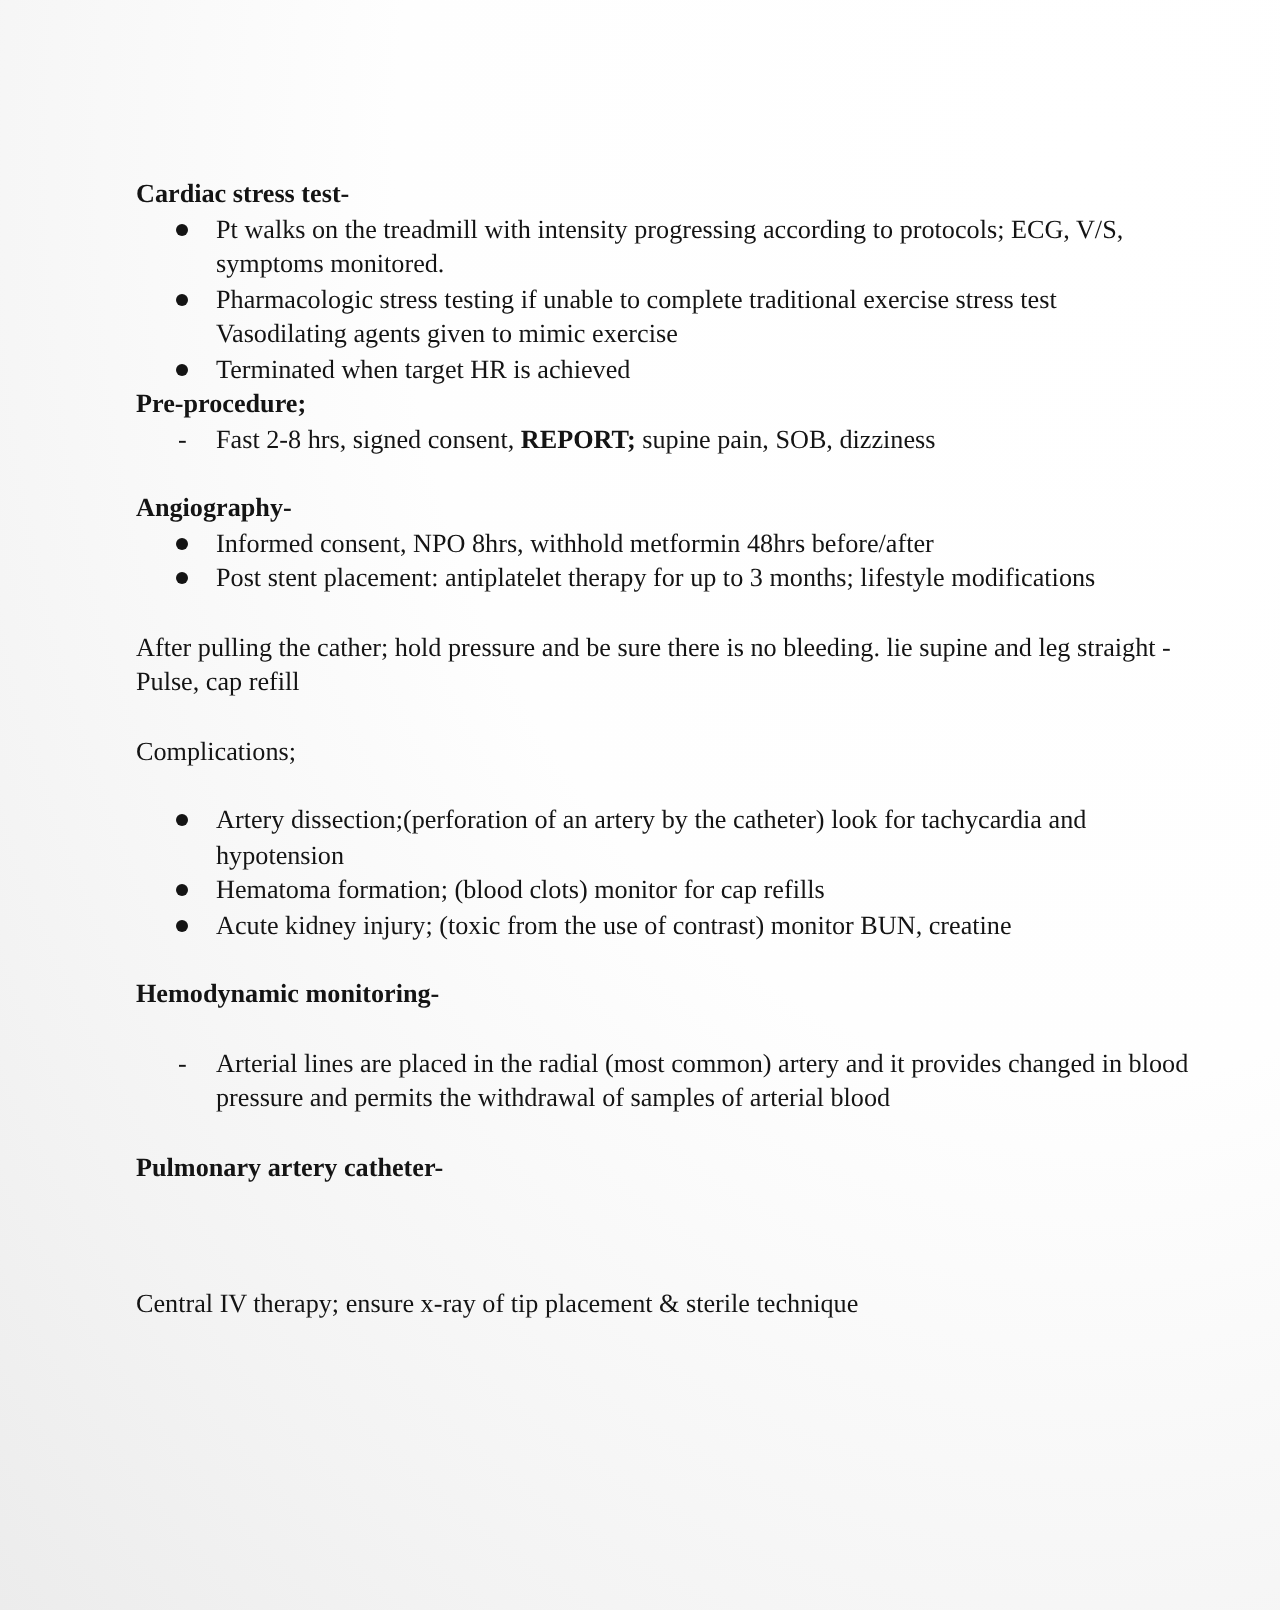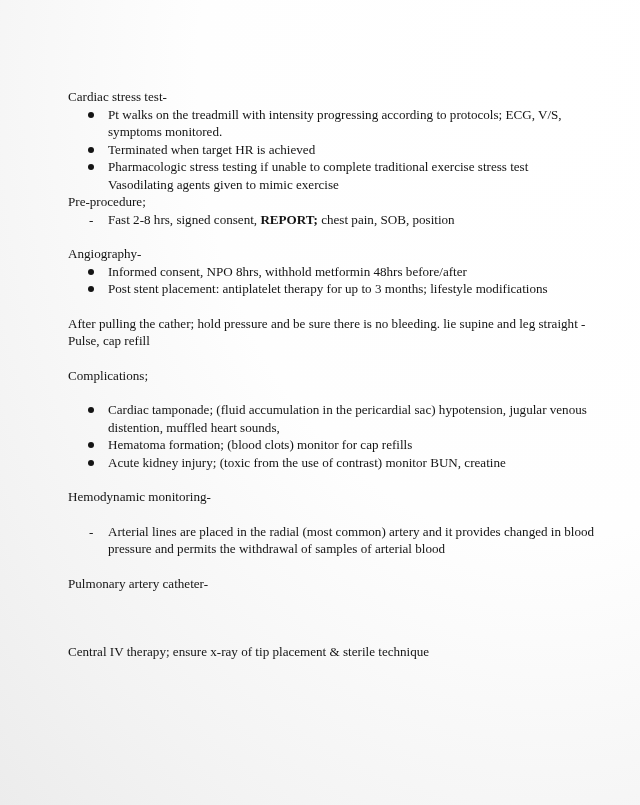--- a/index.html
+++ b/index.html
@@ -7,65 +7,65 @@
       width: 640px; height: 805px; overflow: hidden;
       background: radial-gradient(ellipse at 85% 10%, #ffffff 0%, #fefefe 45%, #f3f3f3 80%, #ececec 100%);
       font-family: "Liberation Serif", "DejaVu Serif", serif;
       color: #141414;
       position: relative;
     }
     .page {
       position: absolute; left: 68px; top: 88px; width: 530px;
       font-size: 13.1px; line-height: 17.5px;
     }
-    .heading { font-weight: normal; }
+    .heading { font-weight: bold; }
     .para { margin: 0; }
     ul.list { list-style: none; margin: 0; padding: 0; }
     ul.list li { position: relative; padding-left: 40px; }
     ul.list li .marker {
       position: absolute; left: 20px; top: 0; width: 12px; text-align: left;
     }
     .dot::before { content: ""; position: absolute; top: 6px; left: 0; width: 6px; height: 6px; border-radius: 50%; background: #141414; }
     .dash::before { content: "-"; position: absolute; left: 1px; top: 0; }
     .gap-s { height: 17px; }
     b.bold { font-weight: bold; }
   </style>
 </head>
 <body>
 
 <div class="page">
 
   <div class="heading">Cardiac stress test-</div>
   <ul class="list">
     <li><span class="marker dot"></span><span>Pt walks on the treadmill with intensity progressing according to protocols; ECG, V/S, symptoms monitored.</span></li>
+    <li style="padding-right:40px"><span class="marker dot"></span><span>Pharmacologic stress testing if unable to complete traditional exercise stress test Vasodilating agents given to mimic exercise</span></li>
     <li><span class="marker dot"></span><span>Terminated when target HR is achieved</span></li>
-    <li style="padding-right:40px"><span class="marker dot"></span><span>Pharmacologic stress testing if unable to complete traditional exercise stress test Vasodilating agents given to mimic exercise</span></li>
   </ul>
 
   <div class="heading">Pre-procedure;</div>
   <ul class="list">
-    <li><span class="marker dash"></span><span>Fast 2-8 hrs, signed consent, </span><b class="bold">REPORT;</b><span> chest pain, SOB, position</span></li>
+    <li><span class="marker dash"></span><span>Fast 2-8 hrs, signed consent, </span><b class="bold">REPORT;</b><span> supine pain, SOB, dizziness</span></li>
   </ul>
 
   <div class="gap-s"></div>
 
   <div class="heading">Angiography-</div>
   <ul class="list">
     <li><span class="marker dot"></span><span>Informed consent, NPO 8hrs, withhold metformin 48hrs before/after</span></li>
     <li><span class="marker dot"></span><span>Post stent placement: antiplatelet therapy for up to 3 months; lifestyle modifications</span></li>
   </ul>
 
   <div class="gap-s"></div>
   <p class="para">After pulling the cather; hold pressure and be sure there is no bleeding. lie supine and leg straight - Pulse, cap refill</p>
 
   <div class="gap-s"></div>
   <p class="para">Complications;</p>
   <div class="gap-s"></div>
   <ul class="list">
-    <li><span class="marker dot"></span><span>Cardiac tamponade; (fluid accumulation in the pericardial sac) hypotension, jugular venous distention, muffled heart sounds,</span></li>
+    <li><span class="marker dot"></span><span>Artery dissection;(perforation of an artery by the catheter) look for tachycardia and hypotension</span></li>
     <li><span class="marker dot"></span><span>Hematoma formation; (blood clots) monitor for cap refills</span></li>
     <li><span class="marker dot"></span><span>Acute kidney injury; (toxic from the use of contrast) monitor BUN, creatine</span></li>
   </ul>
 
   <div class="gap-s"></div>
   <div class="heading">Hemodynamic monitoring-</div>
   <div class="gap-s"></div>
   <ul class="list">
     <li><span class="marker dash"></span><span>Arterial lines are placed in the radial (most common) artery and it provides changed in blood pressure and permits the withdrawal of samples of arterial blood</span></li>
   </ul>

